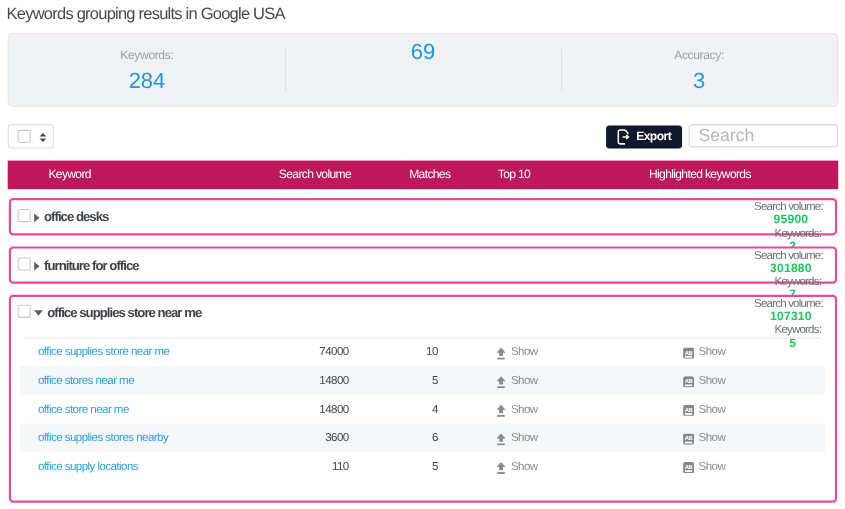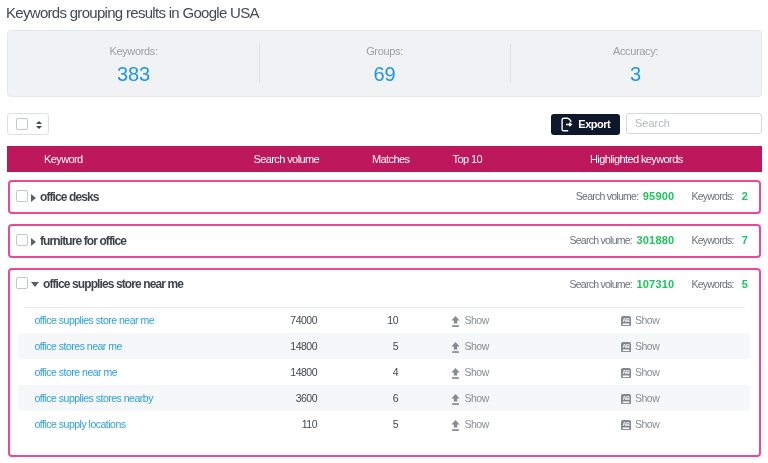--- a/index.html
+++ b/index.html
@@ -17,32 +17,32 @@
 
   .sortbox { left:7px; top:113px; width:42px; height:22px; border:1px solid #dcdfe3; border-radius:3px; background:#fff; }
   .cb { width:12px; height:12px; border:1px solid #c3c8cd; border-radius:2px; background:#fff; }
   .sortbox .cb { position:absolute; left:8px; top:4px; }
   .sortarr { position:absolute; left:26.5px; top:6.5px; width:9px; }
   .sortarr .up { width:0; height:0; border-left:3px solid transparent; border-right:3px solid transparent; border-bottom:3.5px solid #3f464e; margin:0 auto; }
   .sortarr .dn { width:0; height:0; border-left:3px solid transparent; border-right:3px solid transparent; border-top:3.5px solid #3f464e; margin:2.5px auto 0; }
 
   .export { left:551px; top:113.5px; width:68.5px; height:21px; background:#0f172a; border-radius:3px; color:#fff; font-size:11px; font-weight:bold; letter-spacing:-0.5px; display:flex; align-items:center; justify-content:center; }
   .export svg { margin-right:5px; }
-  .search { left:626px; top:113px; width:136px; height:21px; border:1px solid #d5d9dd; border-radius:3px; font-size:11px; color:#b3b8be; line-height:19px; padding-left:8px; }
+  .search { left:626px; top:113px; width:136px; height:21px; border:1px solid #d5d9dd; border-radius:3px; font-size:16px; color:#b3b8be; line-height:19px; padding-left:8px; }
 
   .thead { left:7px; top:146px; width:755px; height:26px; background:#be185d; color:#fff; font-size:11px; letter-spacing:-0.6px; }
   .thead span { position:absolute; top:6.5px; }
 
   .grow { left:8px; width:753px; background:#fff; border:2px solid #ec4899; border-radius:4px; }
   .ghead { height:33px; display:flex; align-items:center; position:relative; }
   .ghead .cb { margin-left:6px; margin-bottom:5px; }
   .arr-r { width:0; height:0; border-top:4px solid transparent; border-bottom:4px solid transparent; border-left:5.5px solid #596066; margin-left:3px; margin-bottom:2px; }
   .arr-d { width:0; height:0; border-left:4px solid transparent; border-right:4px solid transparent; border-top:5.5px solid #596066; margin-left:3px; margin-bottom:2px; }
   .gtitle { font-size:12px; font-weight:bold; letter-spacing:-0.9px; color:#3e444b; margin-left:4px; margin-bottom:3px; }
-  .gright { position:absolute; right:11px; top:0; height:100%; display:flex; align-items:center; font-size:10.5px; letter-spacing:-0.75px; color:#6a7179; padding-bottom:6px; }
+  .gright { position:absolute; right:11px; top:0; height:100%; display:flex; align-items:center; font-size:10.5px; letter-spacing:-0.75px; color:#6a7179; padding-bottom:6px;flex-direction:column; }
   .gv { color:#1ec45c; font-weight:bold; font-size:11px; letter-spacing:0.2px; margin-left:4.5px;text-align:center; }
   .gv2 { margin-left:8px; }
   .gk { margin-left:17px; }
 
   .subsep { position:absolute; left:13px; right:14px; top:37px; height:1px; background:#e7e9ec; }
   .subrows { position:absolute; left:8px; top:37px; width:732px; }
   .srow { height:26px; position:relative; font-size:10.5px; letter-spacing:-0.5px; }
   .srow.z { background:#f6f7f8; }
   .srow .kw { position:absolute; left:16.5px; top:6.5px; color:#2da0da; }
   .srow .sv { position:absolute; right:433px; top:6.5px; color:#40474e; }
@@ -51,24 +51,23 @@
   .srow .icon { position:absolute; top:8.5px; }
 </style>
 </head>
 <body>
 <div id="page">
   <div class="abs title">Keywords grouping results in Google USA</div>
 
   <div class="abs stats">
     <div class="col">
         <div class="lbl">Keywords:</div>
-        <div class="val">383</div>
+        <div class="val">284</div>
       </div>
     <div class="col">
-        <div class="lbl">Groups:</div>
         <div class="val">69</div>
       </div>
     <div class="col">
         <div class="lbl">Accuracy:</div>
         <div class="val">3</div>
       </div>
   </div>
 
   <div class="abs sortbox">
     <div class="cb"></div>

